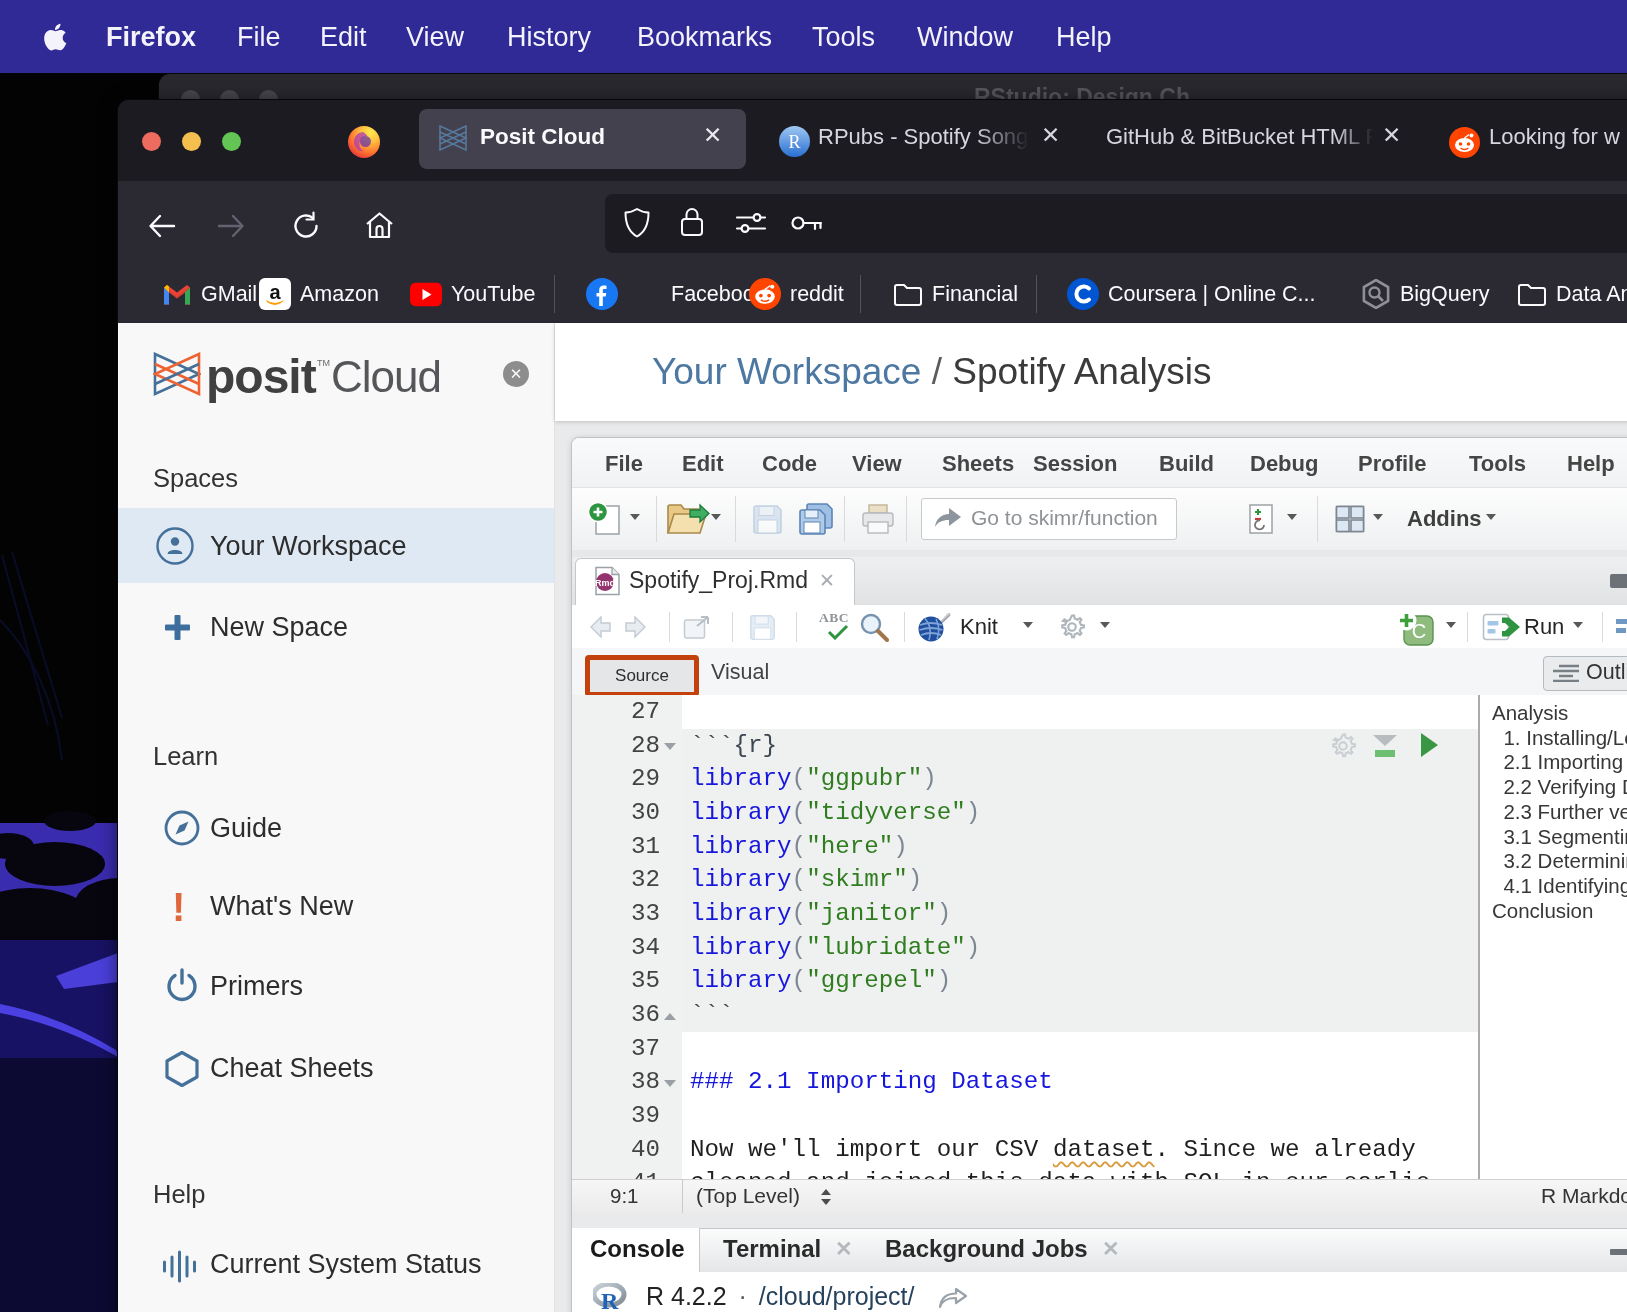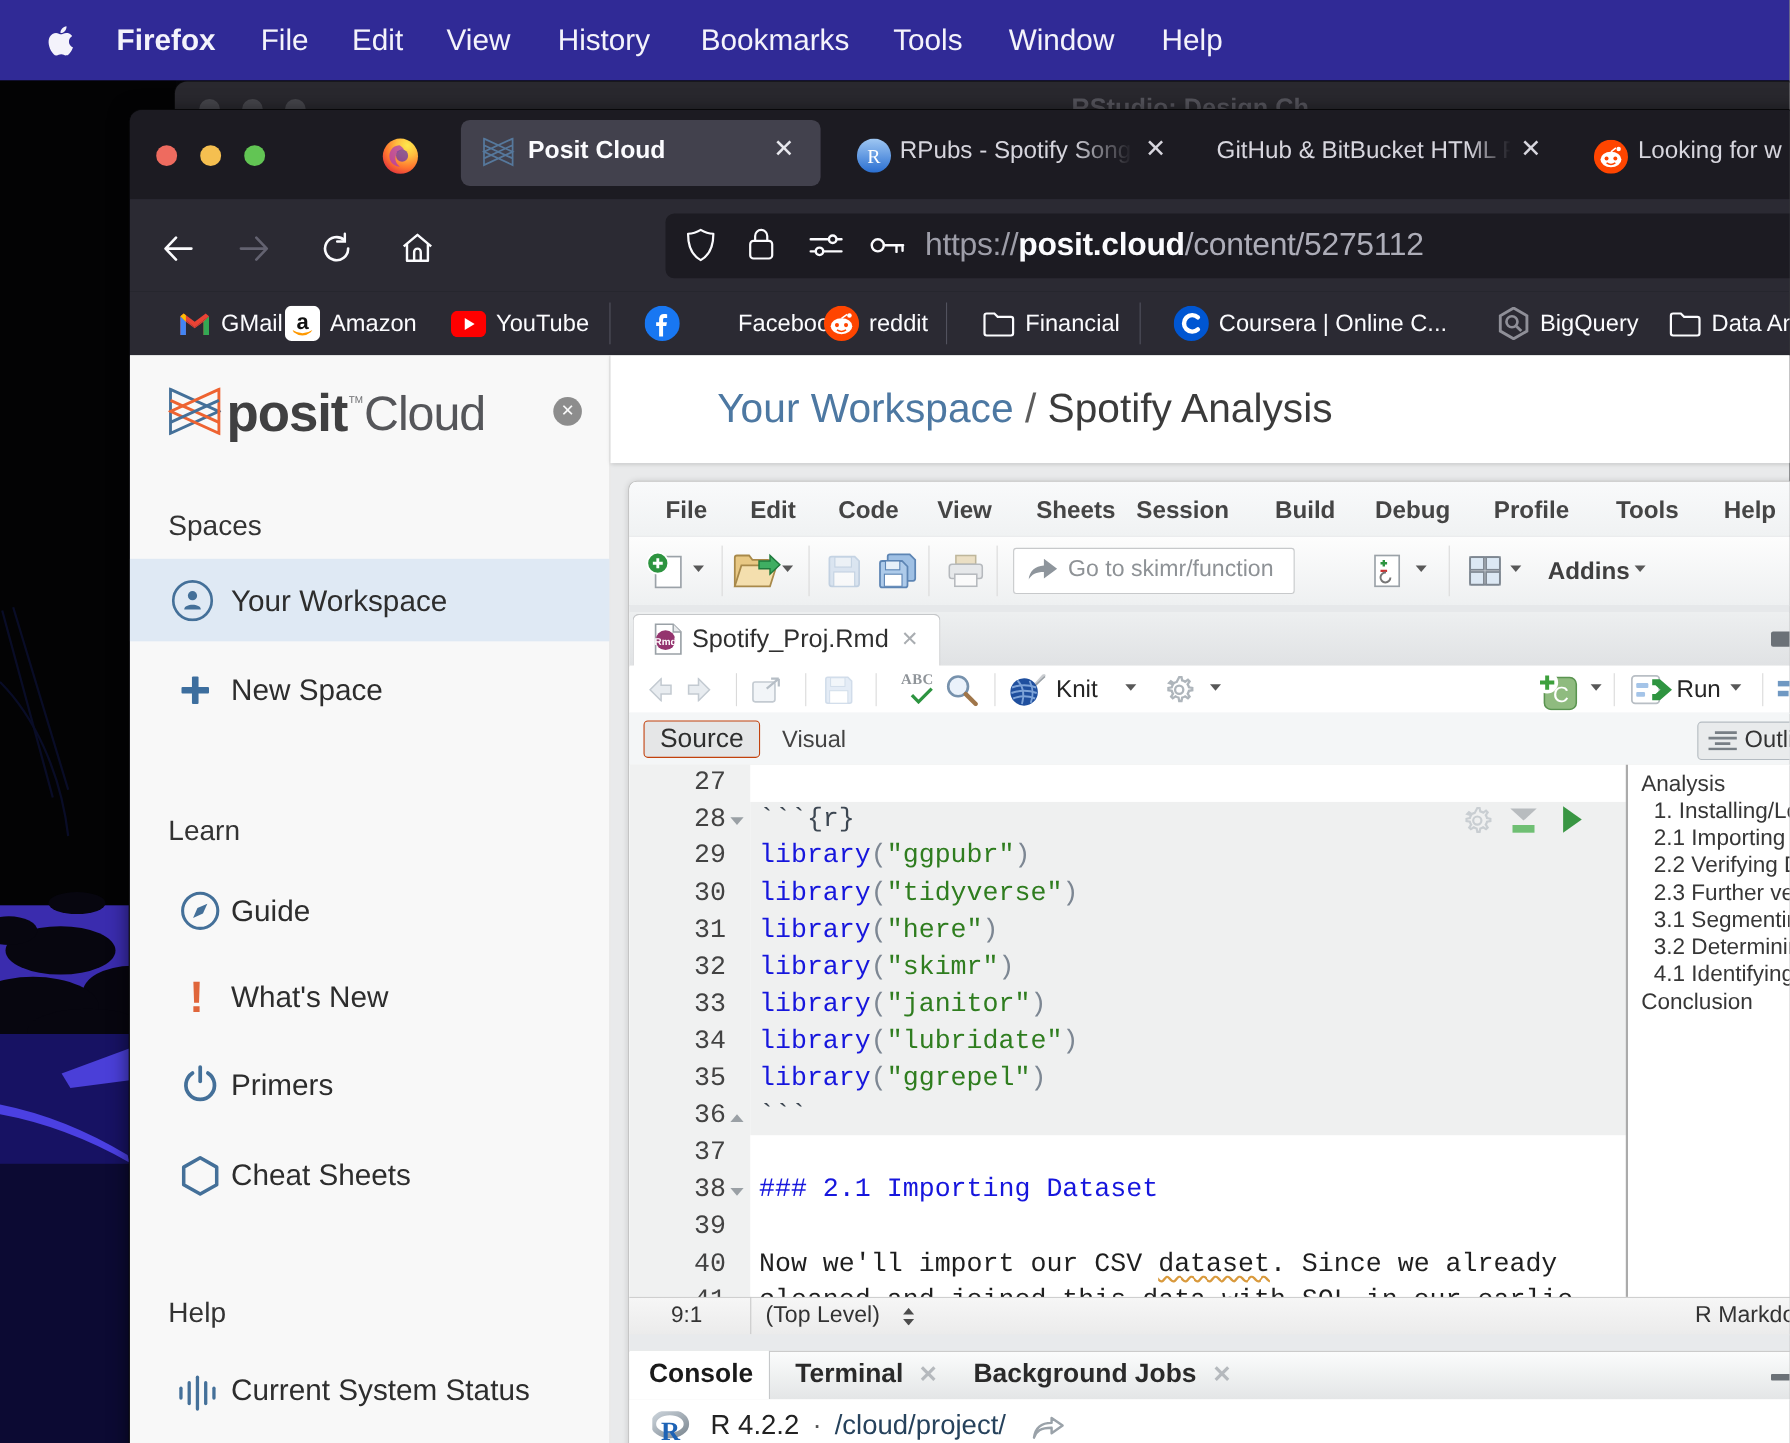--- a/index.html
+++ b/index.html
@@ -183,21 +183,20 @@
           <path d="M2 5.5 H18 M26 5.5 H30"></path>
             <circle cx="22" cy="5.5" r="3.4"></circle>
           <path d="M2 16.5 H6 M14 16.5 H30"></path>
             <circle cx="10" cy="16.5" r="3.4"></circle>
         </svg>
 
         <svg class="abs" style="left:185px;top:17px;" width="34" height="24" viewBox="0 0 34 24" stroke="#fbfbfe" stroke-width="2.2" fill="none" stroke-linecap="round">
           <circle cx="8" cy="12" r="5.5"></circle>
           <path d="M13.5 12 H31 M25 12 V18 M30.5 12 V17"></path>
         </svg>
-        <div class="abs" style="left:236px;top:13px;font-size:29px;white-space:nowrap;letter-spacing:-0.3px;"><span style="color:#9e9ea9;">https://</span><span style="color:#fbfbfe;font-weight:bold;">posit.cloud</span><span style="color:#adadb8;">/content/5275112</span></div>
       </div>
     </div>
     <div id="bookbar">
 
       <div class="bm" style="left:44px;">
         <svg class="ic" width="30" height="24" viewBox="0 0 30 24">
           <path d="M2 22 V5 L15 15 L28 5 V22 H23 V10 L15 16 L7 10 V22 Z" fill="#ea4335"></path>
           <path d="M2 5 L2 22 H7 V10 Z" fill="#4285f4"></path>
           <path d="M28 5 L28 22 H23 V10 Z" fill="#34a853"></path>
           <path d="M2 5 L15 15 L28 5 L25 2.5 L15 10 L5 2.5 Z" fill="#ea4335"></path>
@@ -502,21 +501,21 @@
         </svg>
         <div class="abs" style="left:952px;top:176px;font-size:22px;color:#252525;">Run</div>
         <div class="caret" style="left:1001px;top:184px;"></div>
         <div class="sep" style="left:1030px;top:174px;height:30px;"></div>
         <svg class="abs" style="left:1044px;top:178px;" width="30" height="22" viewBox="0 0 30 22">
           <rect x="0" y="3" width="16" height="5" fill="#6f98c2"></rect>
           <rect x="0" y="12" width="10" height="5" fill="#6f98c2"></rect>
         </svg>
 
         <div class="abs" style="left:0;top:210px;width:100%;height:47px;background:#f4f6f7;border-bottom:1px solid #dbdddf;"></div>
-        <div class="abs" style="left:13px;top:217px;width:104px;height:32px;background:#e5e6e7;border:1px solid #c2410c;border-radius:4px;text-align:center;line-height:32px;font-size:24px;color:#2e2e2e;">Source</div>
+        <div class="abs" style="left:13px;top:217px;width:104px;height:32px;background:#e5e6e7;border:5px solid #c2410c;border-radius:4px;text-align:center;line-height:32px;font-size:17px;color:#2e2e2e;">Source</div>
         <div class="abs" style="left:139px;top:222px;font-size:21.5px;color:#434343;">Visual</div>
         <div class="abs" style="left:971px;top:218px;width:200px;height:33px;background:#e9ebec;border:1px solid #b4bbc1;border-radius:4px;"></div>
         <svg class="abs" style="left:981px;top:226px;" width="26" height="18" viewBox="0 0 26 18" stroke="#787f85" stroke-width="2.6">
           <path d="M6 2 H26 M0 7 H26 M6 12 H20 M0 17 H26"></path>
         </svg>
         <div class="abs" style="left:1014px;top:222px;font-size:21.5px;color:#333;">Outline</div>
 
         <div id="edbody" class="abs" style="left:0;top:257px;width:1200px;height:484px;overflow:hidden;background:#fff;">
         <div class="abs" style="left:0;top:0;width:110px;height:484px;background:#f0f1f1;"></div>
         <div class="abs" style="left:110px;top:34px;width:796px;height:303px;background:#eff0f0;"></div>

